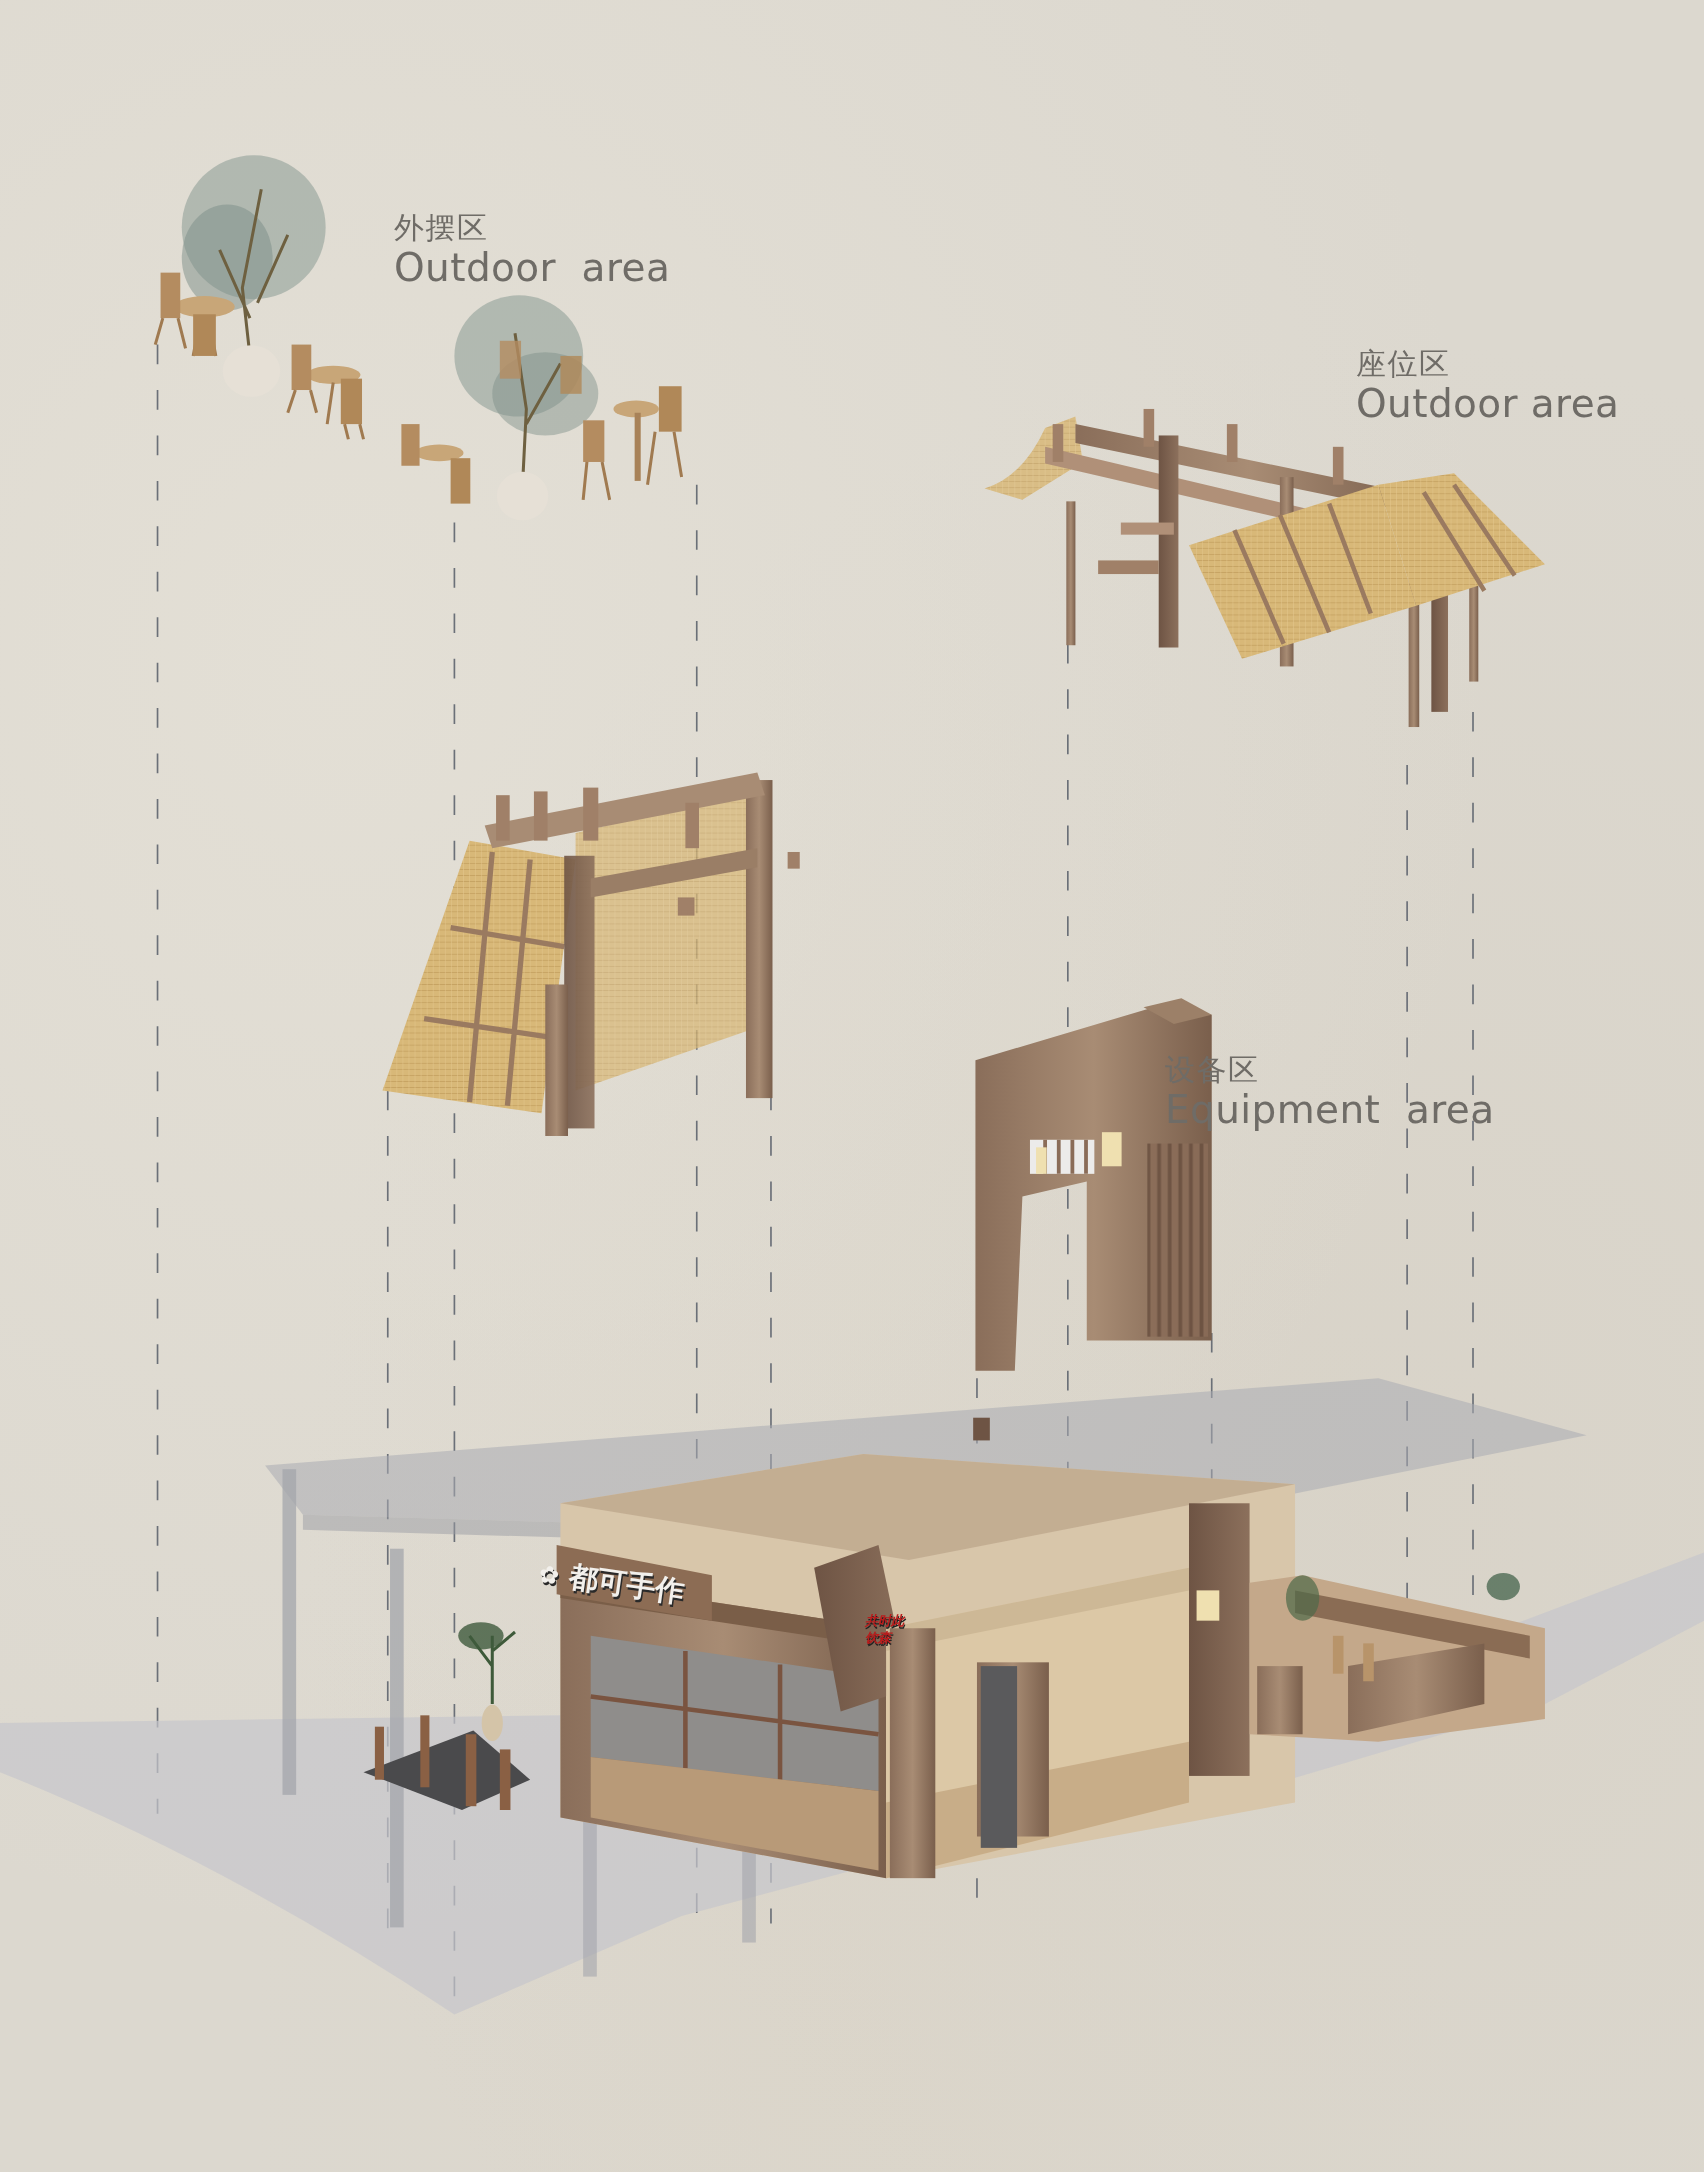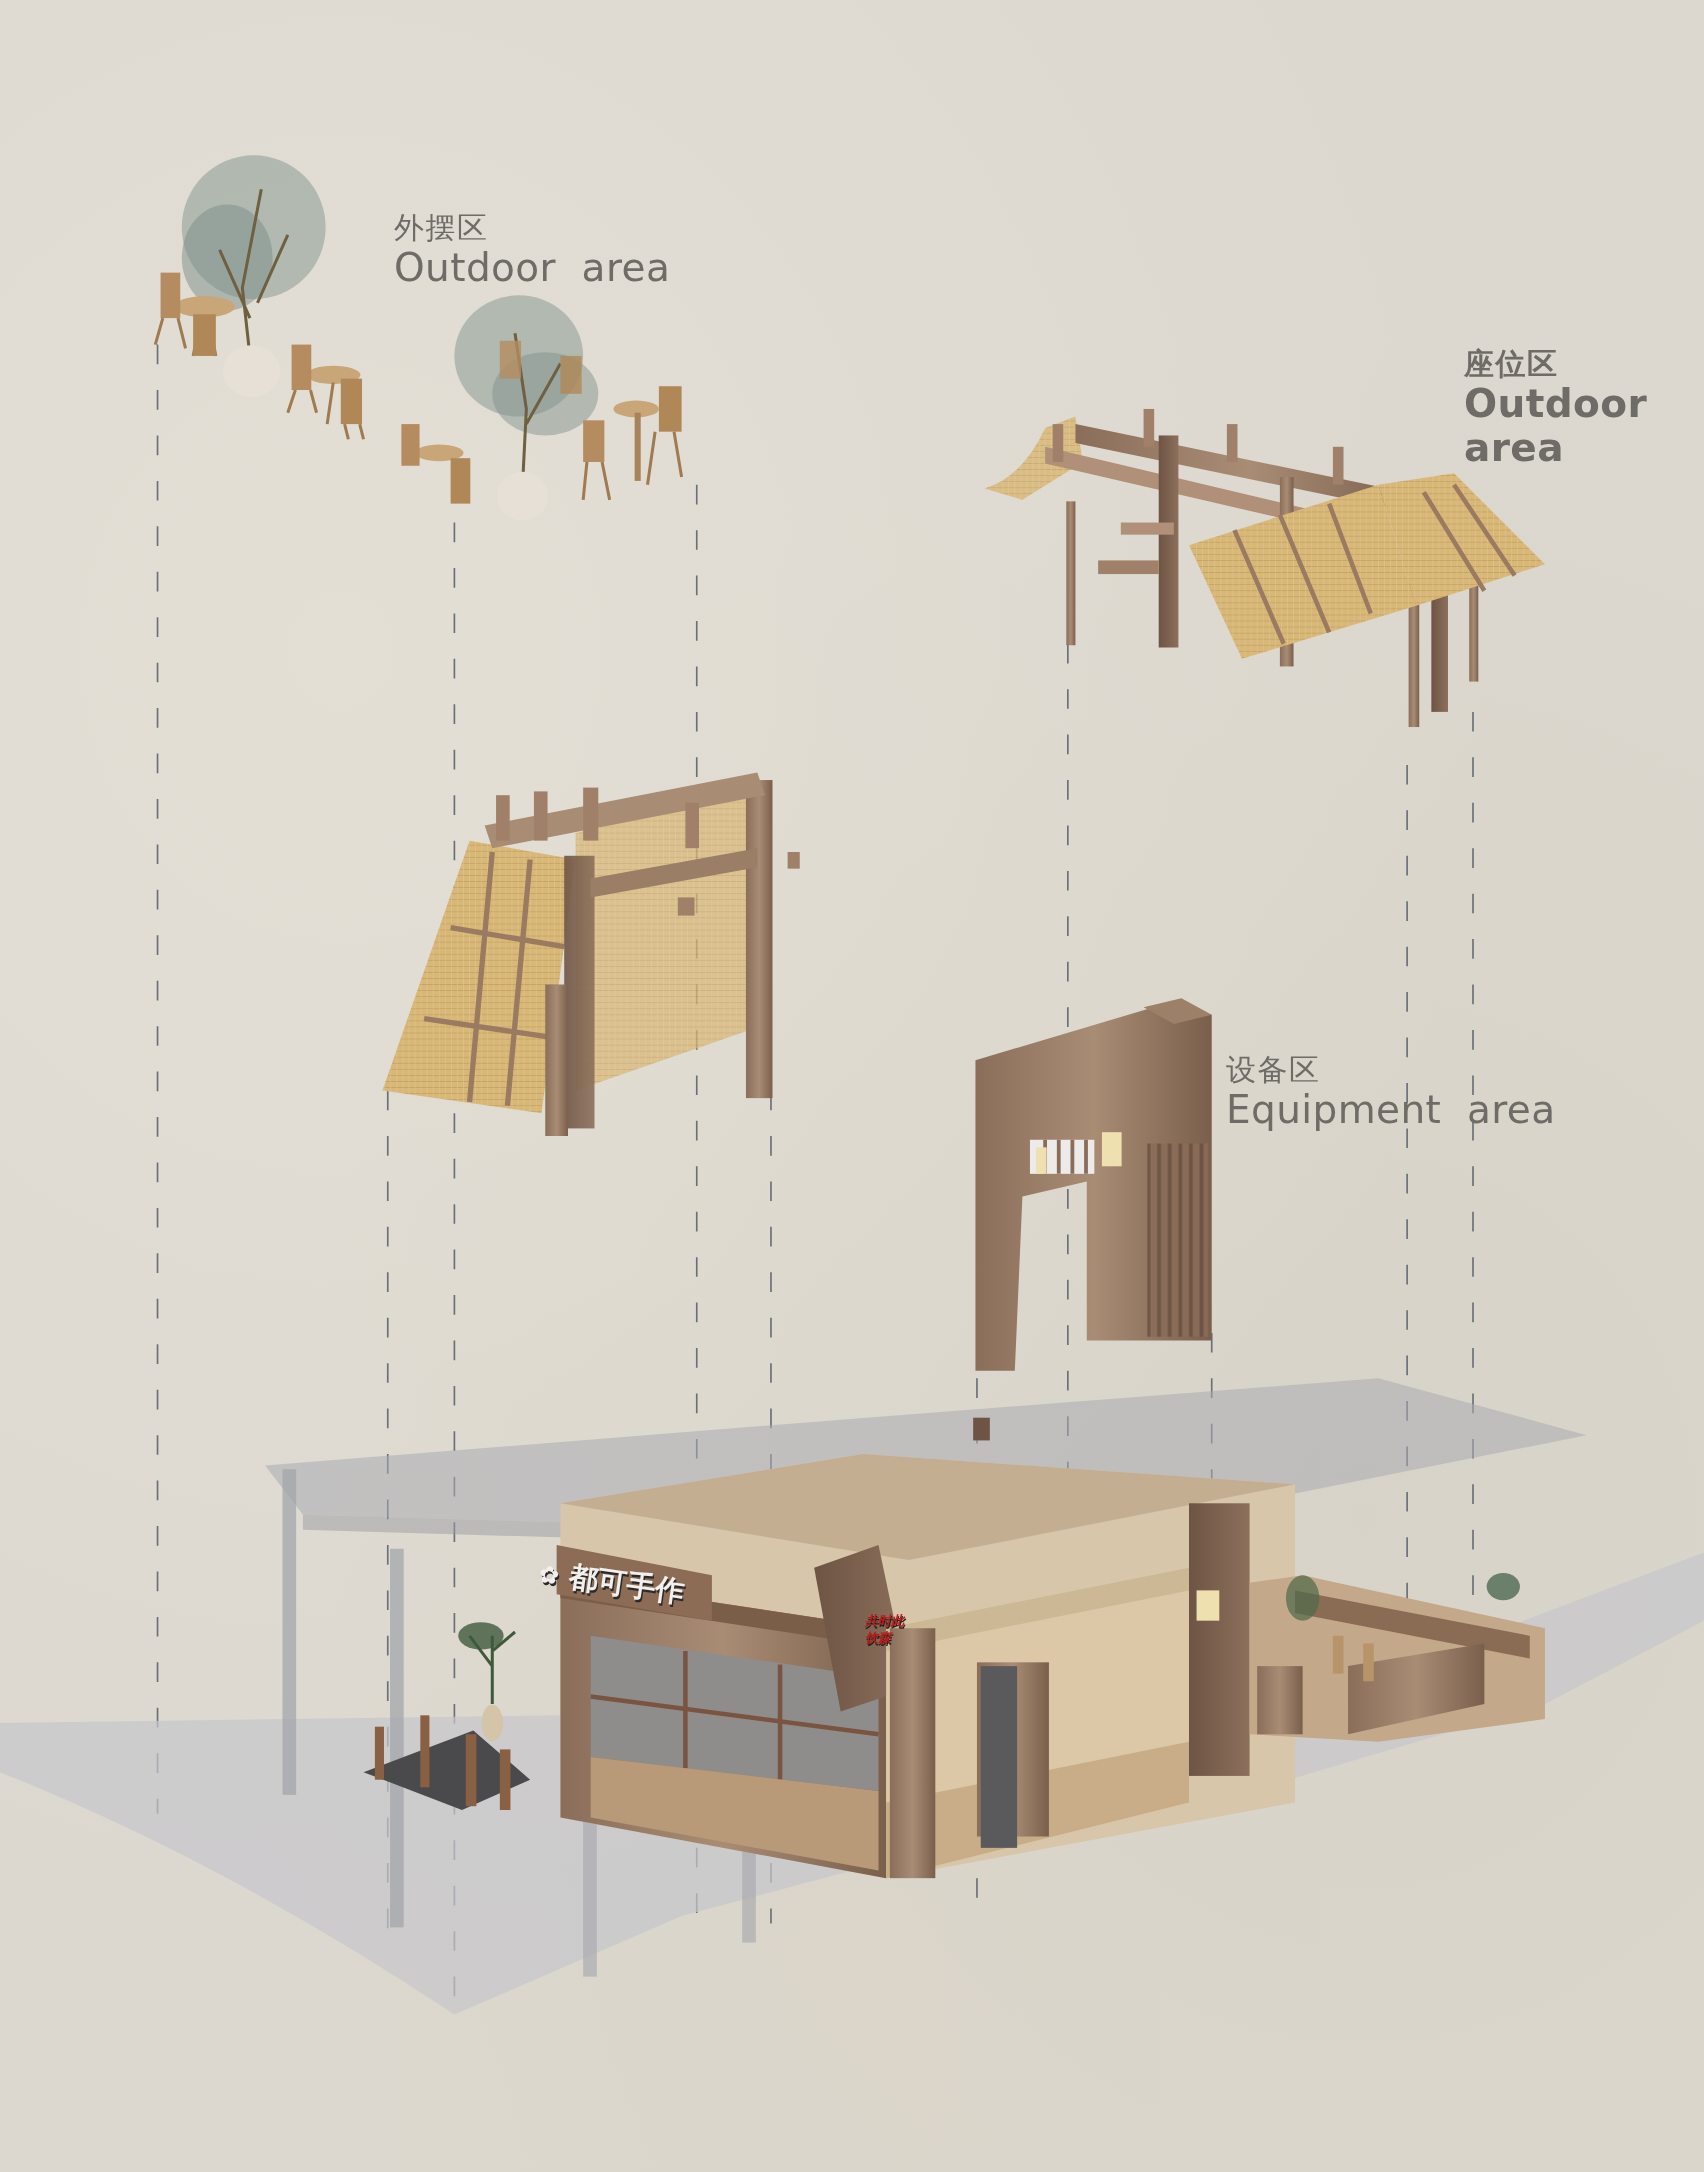--- a/index.html
+++ b/index.html
@@ -212,25 +212,25 @@
   <div style="position:absolute;left:865px;top:1613px;width:45px;color:#b91c1c;font-size:13px;font-weight:bold;line-height:1.3;
               text-shadow:0.8px 1.5px 0 #222;font-family:'DejaVu Sans',sans-serif;font-style:italic;">
     <span>共时此 饮森</span>
   </div>
 
   <div class="label" style="left:356px;top:211px;margin-left:38px;">
     <span class="zh">外摆区</span>
     <span class="en" style="white-space:pre;">Outdoor  area</span>
   </div>
 
-  <div class="label" style="left:1464px;top:347px;font-weight:bold;">
+  <div class="label" style="left:1356px;top:347px;">
     <span class="zh">座位区</span>
     <span class="en">Outdoor area</span>
   </div>
 
 
-  <div class="label" style="left:1226px;top:1053px;">
+  <div class="label" style="left:1165px;top:1053px;">
     <span class="zh">设备区</span>
     <span class="en" style="white-space:pre;">Equipment  area</span>
   </div>
 
 </div>
 
 
 </body></html>

